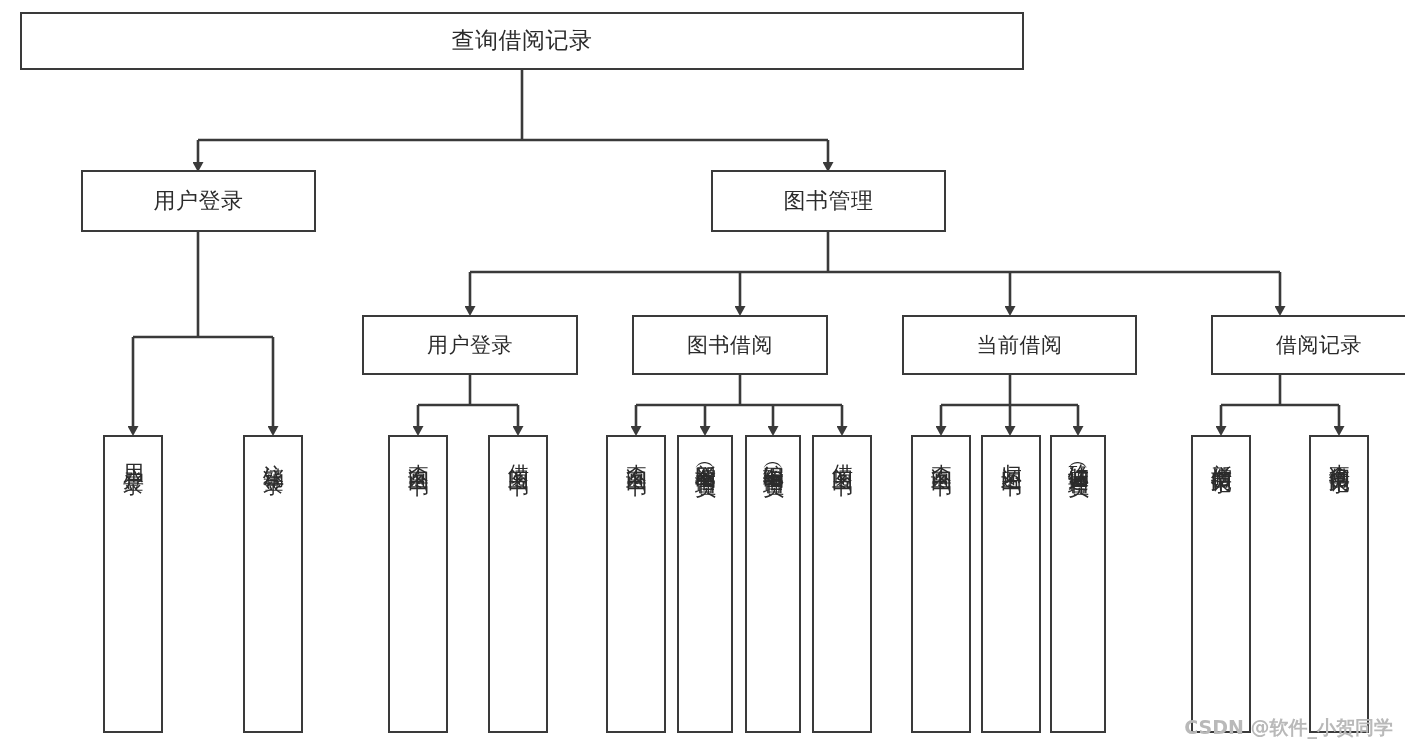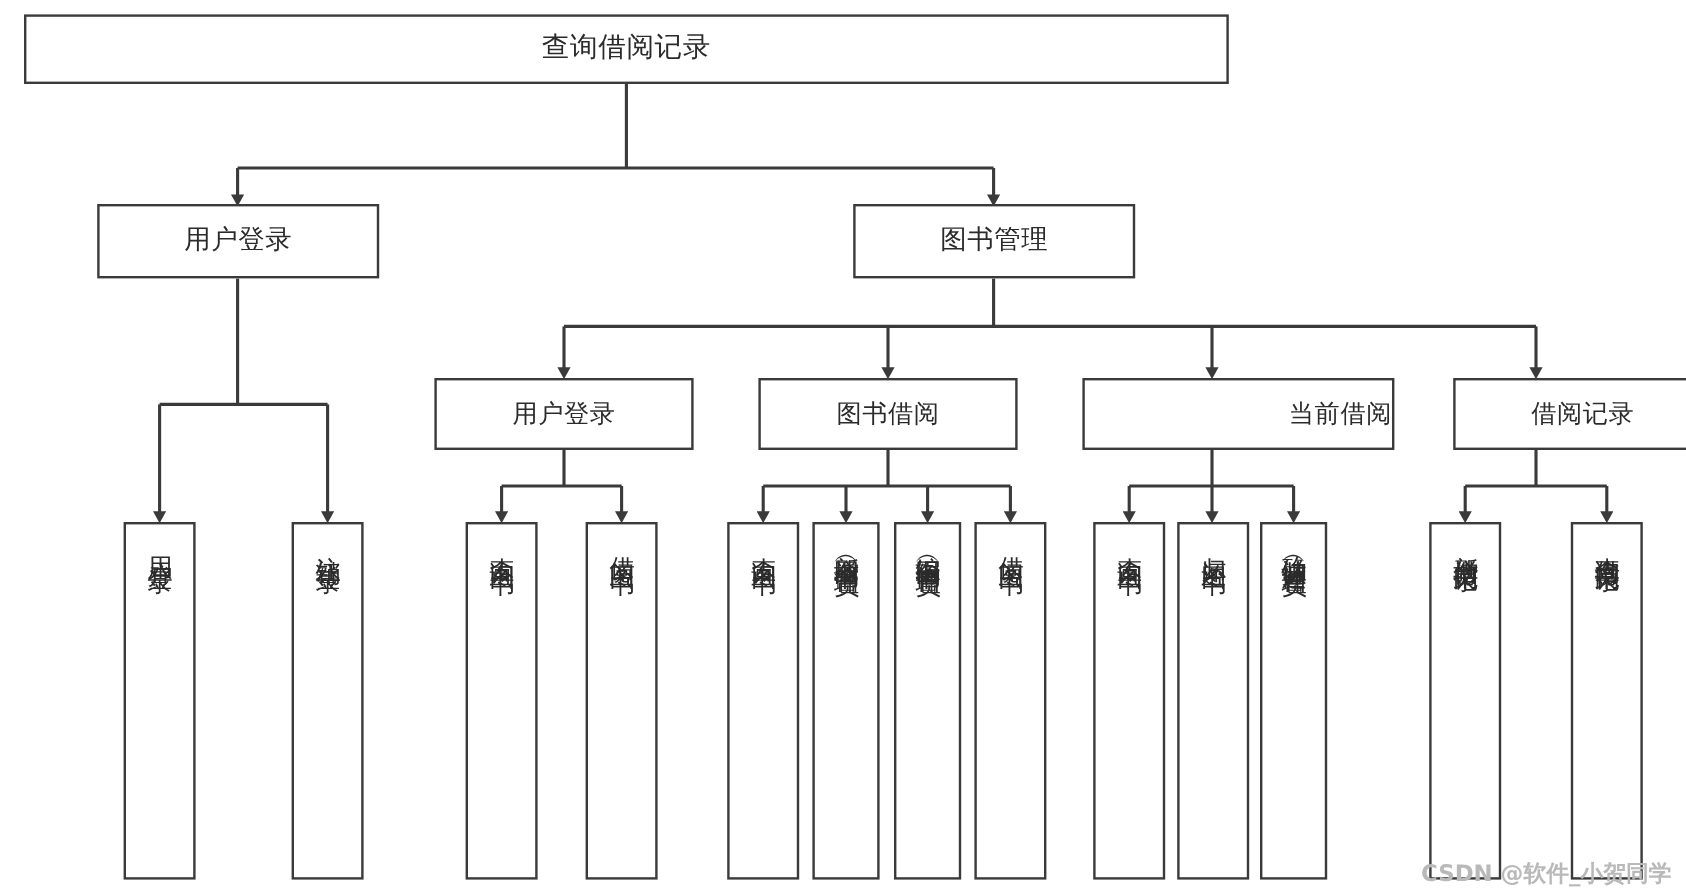--- a/index.html
+++ b/index.html
@@ -148,25 +148,25 @@
   </div>
 
   <div class="node h2" style="left:711px; top:170px; width:235px; height:62px;">
     <span class="node-label">图书管理</span>
   </div>
 
   <div class="node h3" style="left:362px; top:315px; width:216px; height:60px;">
     <span class="node-label">用户登录</span>
   </div>
 
-  <div class="node h3" style="left:632px; top:315px; width:216px; height:60px;">
+  <div class="node h3" style="left:632px; top:315px; width:196px; height:60px;">
     <span class="node-label">图书借阅</span>
   </div>
 
-  <div class="node h3" style="left:902px; top:315px; width:260px; height:60px;justify-content:flex-end;">
+  <div class="node h3" style="left:902px; top:315px; width:235px; height:60px;">
     <span class="node-label">当前借阅</span>
   </div>
 
   <div class="node h3" style="left:1172px; top:315px; width:216px; height:60px;margin-left:39px;">
     <span class="node-label">借阅记录</span>
   </div>
 
   <div class="node leaf" style="left:103px; top:435px; width:60px; height:298px;">
     <span class="node-label">用户登录</span>
   </div>

